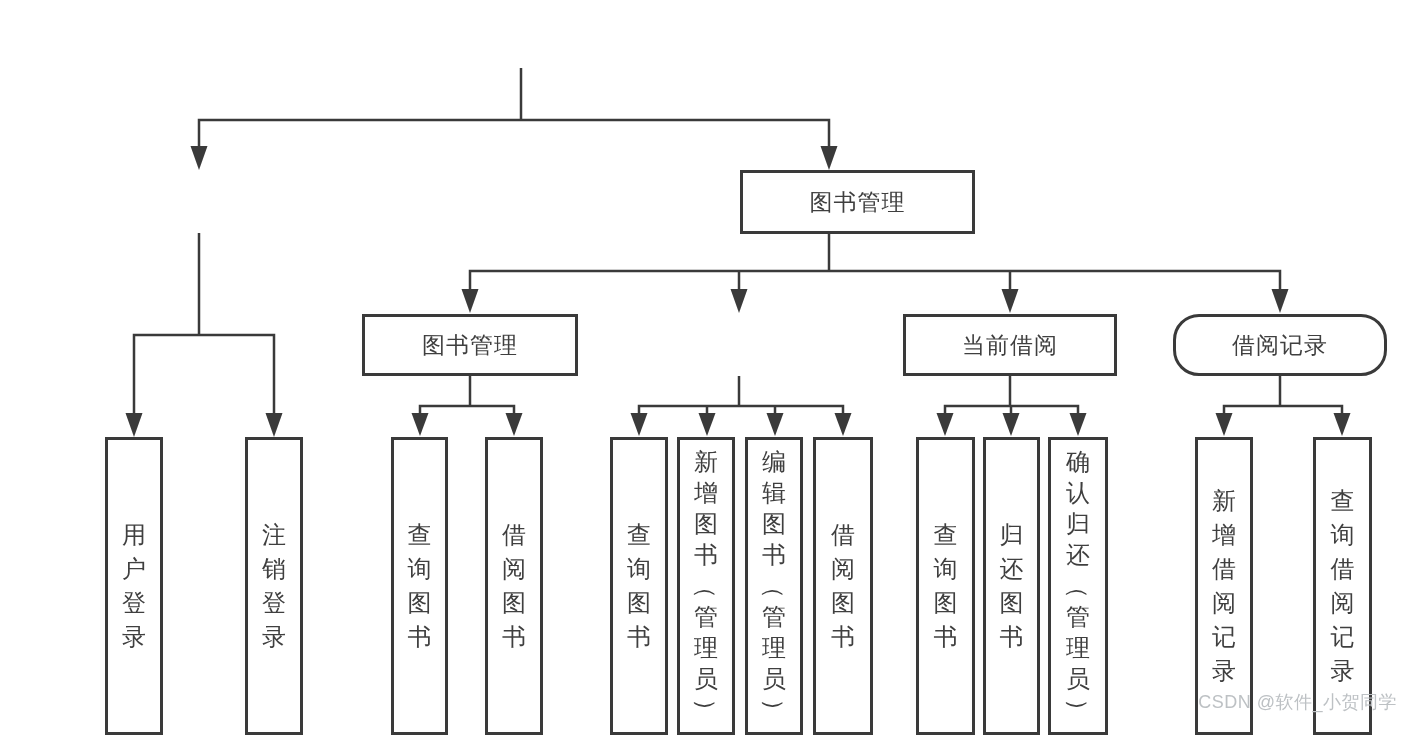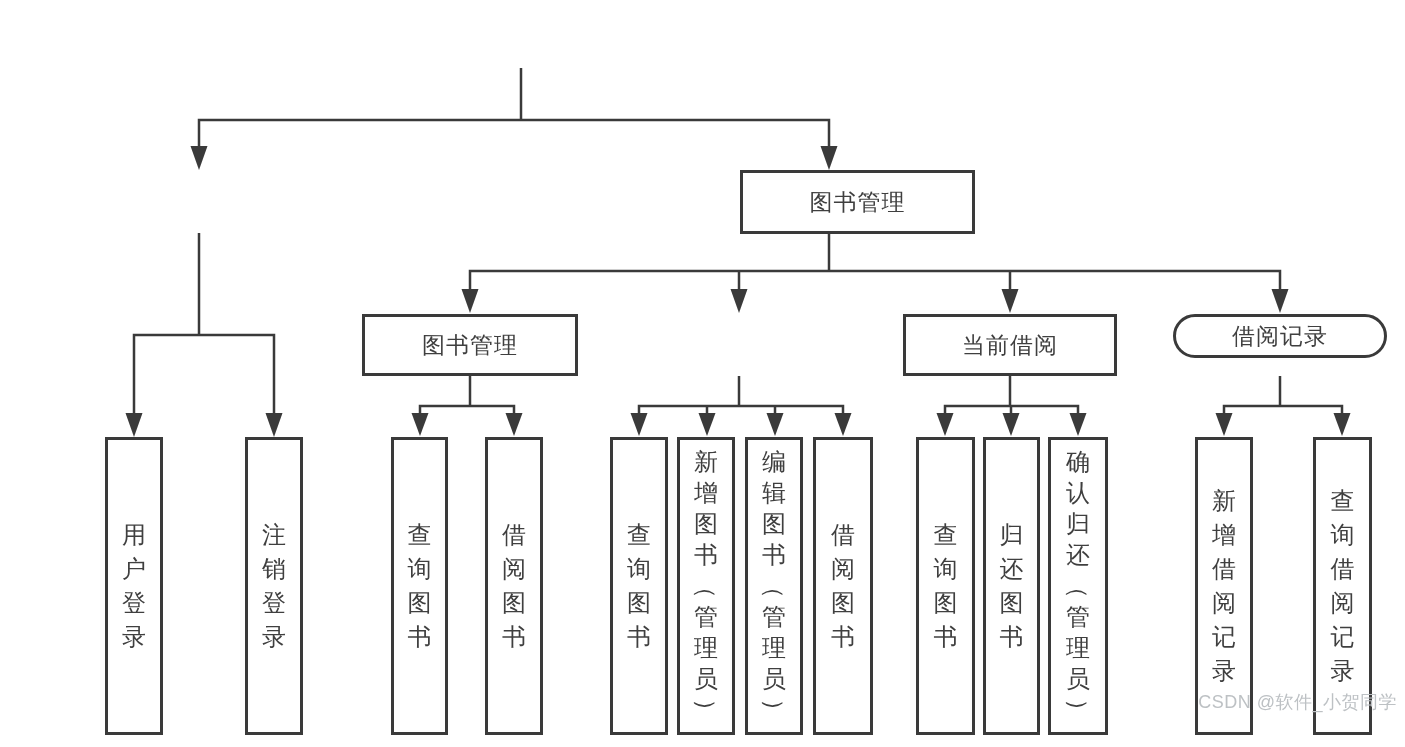--- a/index.html
+++ b/index.html
@@ -39,21 +39,21 @@
     width:100%;line-height:1;
   }
   .leaf span.rot{transform:rotate(90deg);}
   
   .n-root{left:20px;top:13px;width:1002px;height:55px;}
   .n-user-login{left:82px;top:170px;width:241px;height:64px;}
   .n-book-mgmt{left:712px;top:170px;width:235px;height:64px;margin-left:28px;}
   .n-new-books{left:362px;top:314px;width:216px;height:62px;}
   .n-book-borrow{left:632px;top:314px;width:214px;height:62px;}
   .n-current-borrow{left:903px;top:314px;width:214px;height:62px;}
-  .n-borrow-records{left:1173px;top:314px;width:214px;height:44px;border-radius:26px;}
+  .n-borrow-records{left:1173px;top:314px;width:214px;height:62px;border-radius:26px;}
   .lf-1{left:105px;width:58px;}
   .lf-2{left:245px;width:58px;}
   .lf-3{left:391px;width:57px;}
   .lf-4{left:485px;width:58px;}
   .lf-5{left:610px;width:58px;}
   .lf-6{left:677px;width:58px;}
   .lf-7{left:745px;width:58px;}
   .lf-8{left:813px;width:60px;}
   .lf-9{left:916px;width:59px;}
   .lf-10{left:983px;width:57px;}

